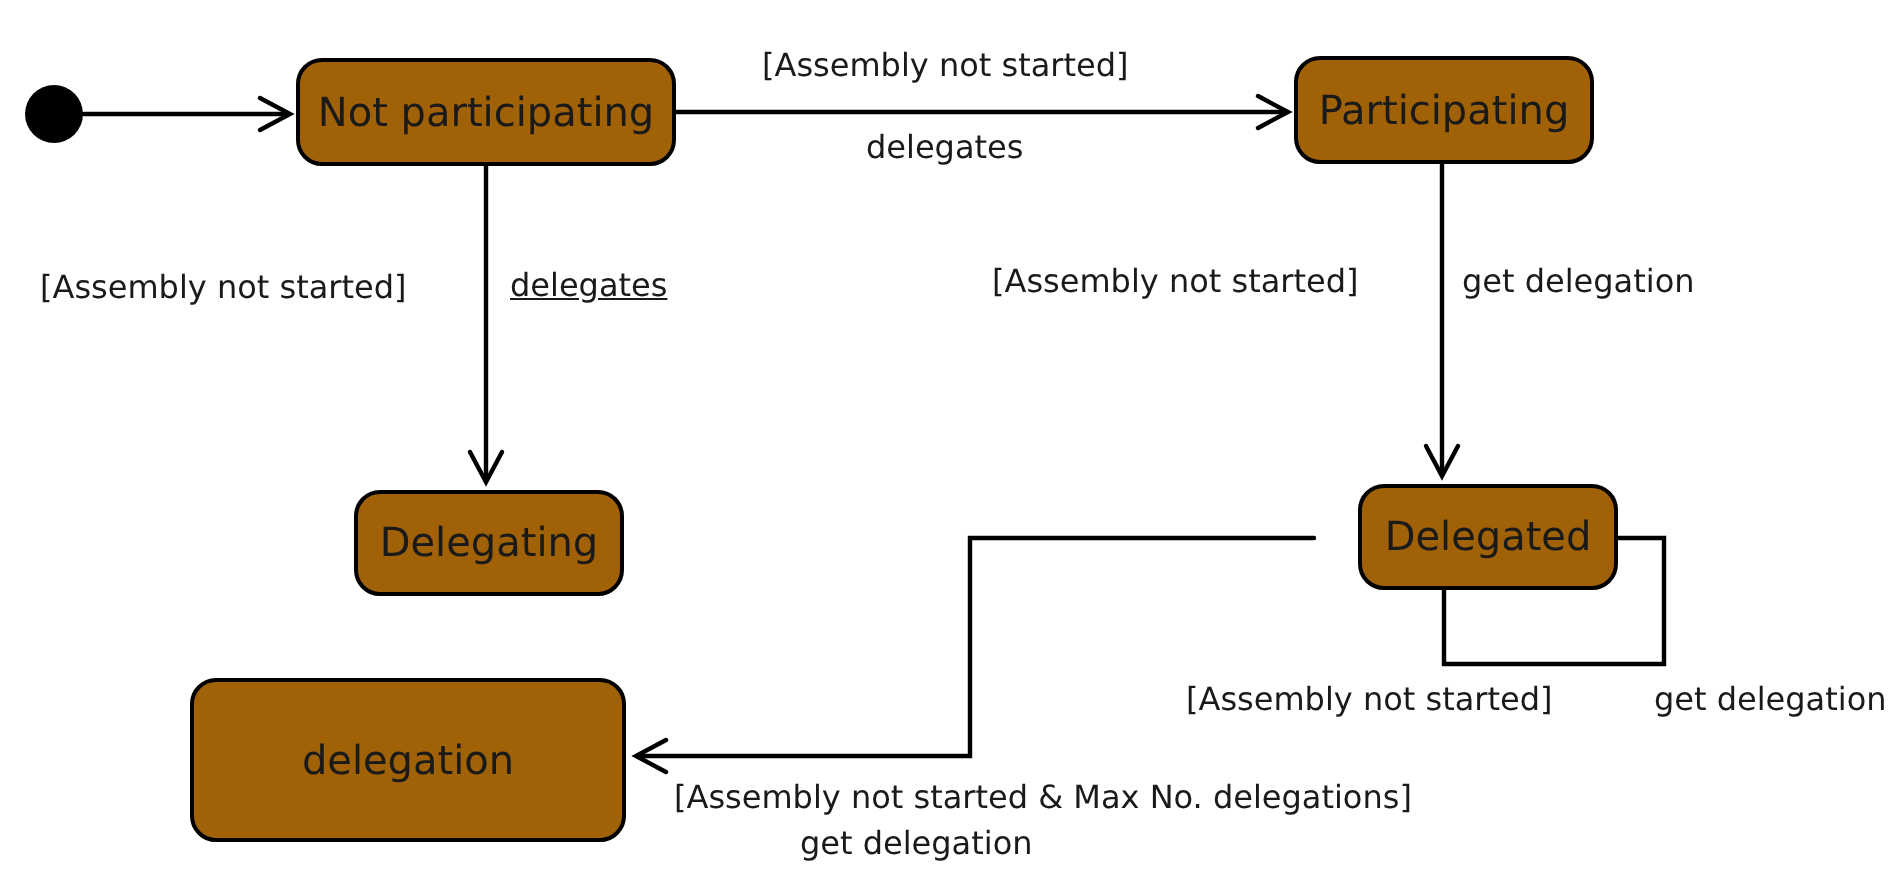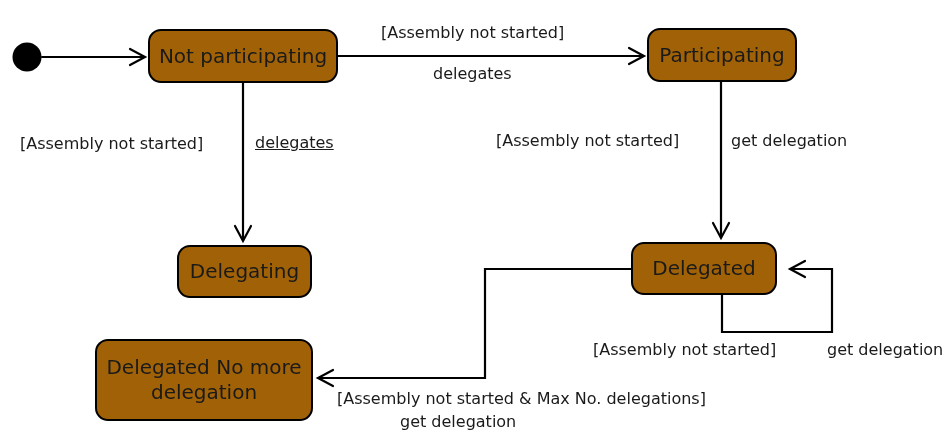--- a/index.html
+++ b/index.html
@@ -49,21 +49,21 @@
   }
   .lbl {
     position: absolute;
     font-size: 16px;
     line-height: 21px;
     white-space: nowrap;
   }
   #state-not-participating { left: 148px; top: 29px;  width: 190px; height: 54px; }
   #state-participating     { left: 647px; top: 28px;  width: 150px; height: 54px; }
   #state-delegating        { left: 177px; top: 245px; width: 135px; height: 53px; }
-  #state-delegated         { left: 631px; top: 242px; width: 146px; height: 53px; }
+  #state-delegated         { left: 679px; top: 242px; width: 130px; height: 53px; }
   #state-delegated-no-more { left: 95px;  top: 339px; width: 218px; height: 82px; }
 
   #lbl-register-guard   { left: 381px; top: 22px;  }
   #lbl-register-action  { left: 433px; top: 63px;  }
   #lbl-delegate-guard   { left: 20px;  top: 133px; }
   #lbl-delegate-action  { left: 255px; top: 132px; text-decoration: underline; }
   #lbl-getdel-guard     { left: 496px; top: 130px; }
   #lbl-getdel-action    { left: 731px; top: 130px; }
   #lbl-self-guard       { left: 593px; top: 339px; }
   #lbl-self-action      { left: 827px; top: 339px; }
@@ -120,21 +120,20 @@
 
   <div class="state" id="state-delegating">
     <span>Delegating</span>
   </div>
 
   <div class="state" id="state-delegated">
     <span>Delegated</span>
   </div>
 
   <div class="state" id="state-delegated-no-more">
-    <span>Delegated No more</span>
     <span>delegation</span>
   </div>
 
   <span class="lbl" id="lbl-register-guard">[Assembly not started]</span>
   <span class="lbl" id="lbl-register-action">delegates</span>
 
   <span class="lbl" id="lbl-delegate-guard">[Assembly not started]</span>
   <span class="lbl" id="lbl-delegate-action">delegates</span>
 
   <span class="lbl" id="lbl-getdel-guard">[Assembly not started]</span>

